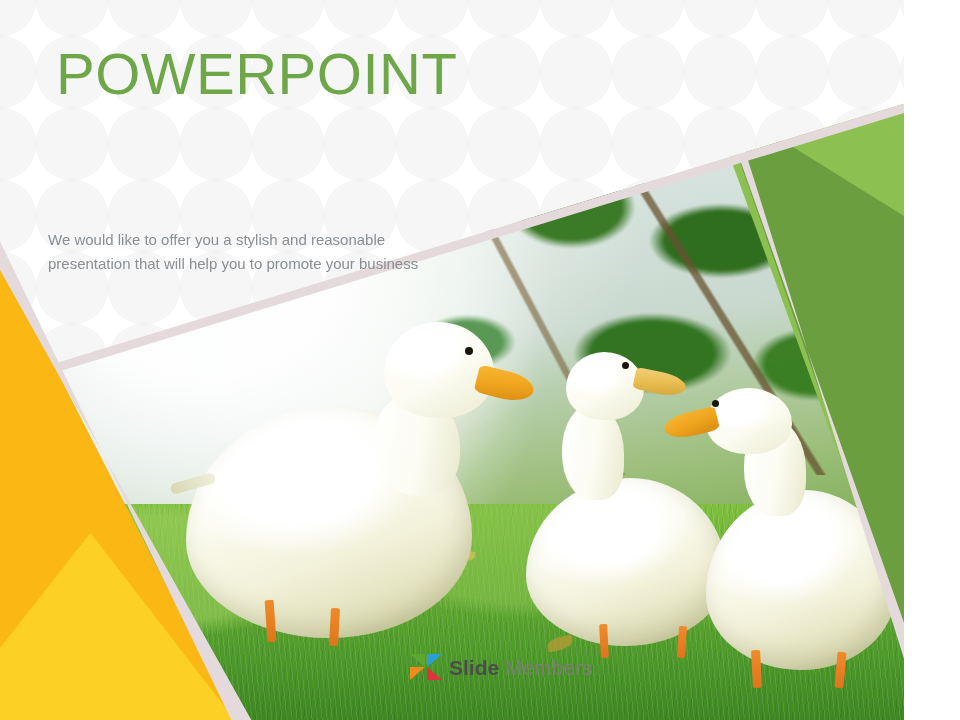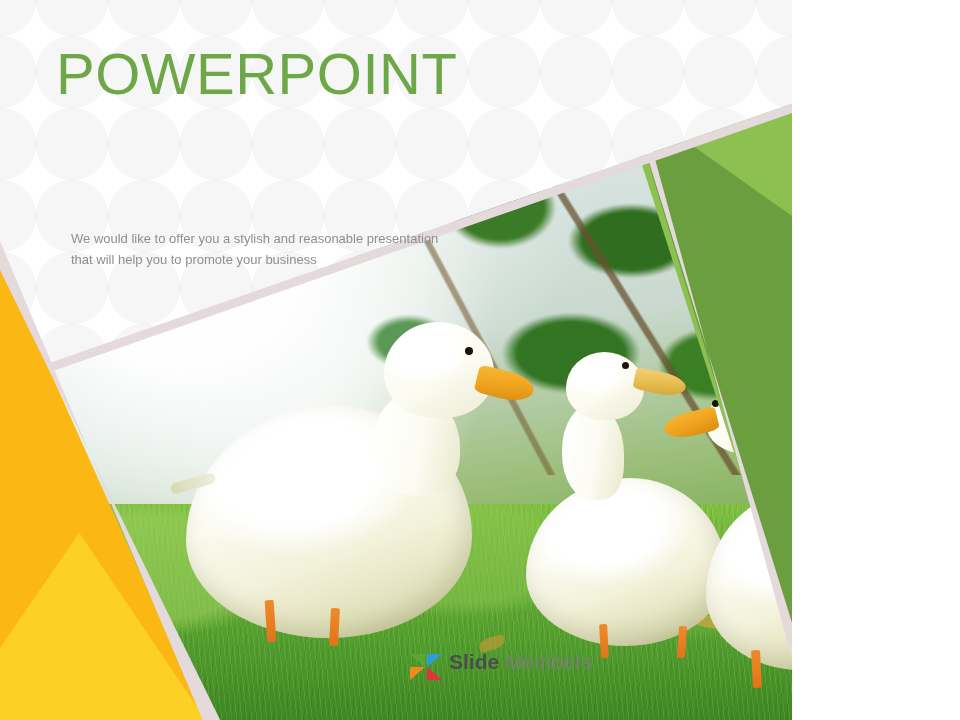--- a/index.html
+++ b/index.html
@@ -6,21 +6,21 @@
     margin: 0;
     padding: 0;
     background: #ffffff;
   }
   body {
     font-family: "Liberation Sans", sans-serif;
   }
 
   #slide {
     position: relative;
-    width: 792px;
+    width: 904px;
     height: 720px;
     overflow: hidden;
     background: #ffffff;
   }
 
   
   .photo {
     position: absolute;
     inset: 0;
     overflow: hidden;
@@ -227,35 +227,35 @@
     font-size: 58px;
     line-height: 1.02;
     letter-spacing: 0.5px;
     font-weight: 700;
     color: #83c455;
     margin-top: 18px;
     white-space: nowrap;
   }
   .subtitle {
     position: absolute;
-    left: 71px;
+    left: 48px;
     top: 228px;
     width: 380px;
-    font-size: 13px;
+    font-size: 15px;
     line-height: 1.62;
     color: #8a8f93;
   }
 
   
   .logo {
     position: absolute;
     left: 409px;
     top: 651px;
     display: flex;
-    align-items: flex-start;
+    align-items: center;
     gap: 6px;
   }
   .logo-mark {
     position: relative;
     width: 34px;
     height: 32px;
     flex: 0 0 auto;
   }
   .logo-text {
     font-size: 21px;

